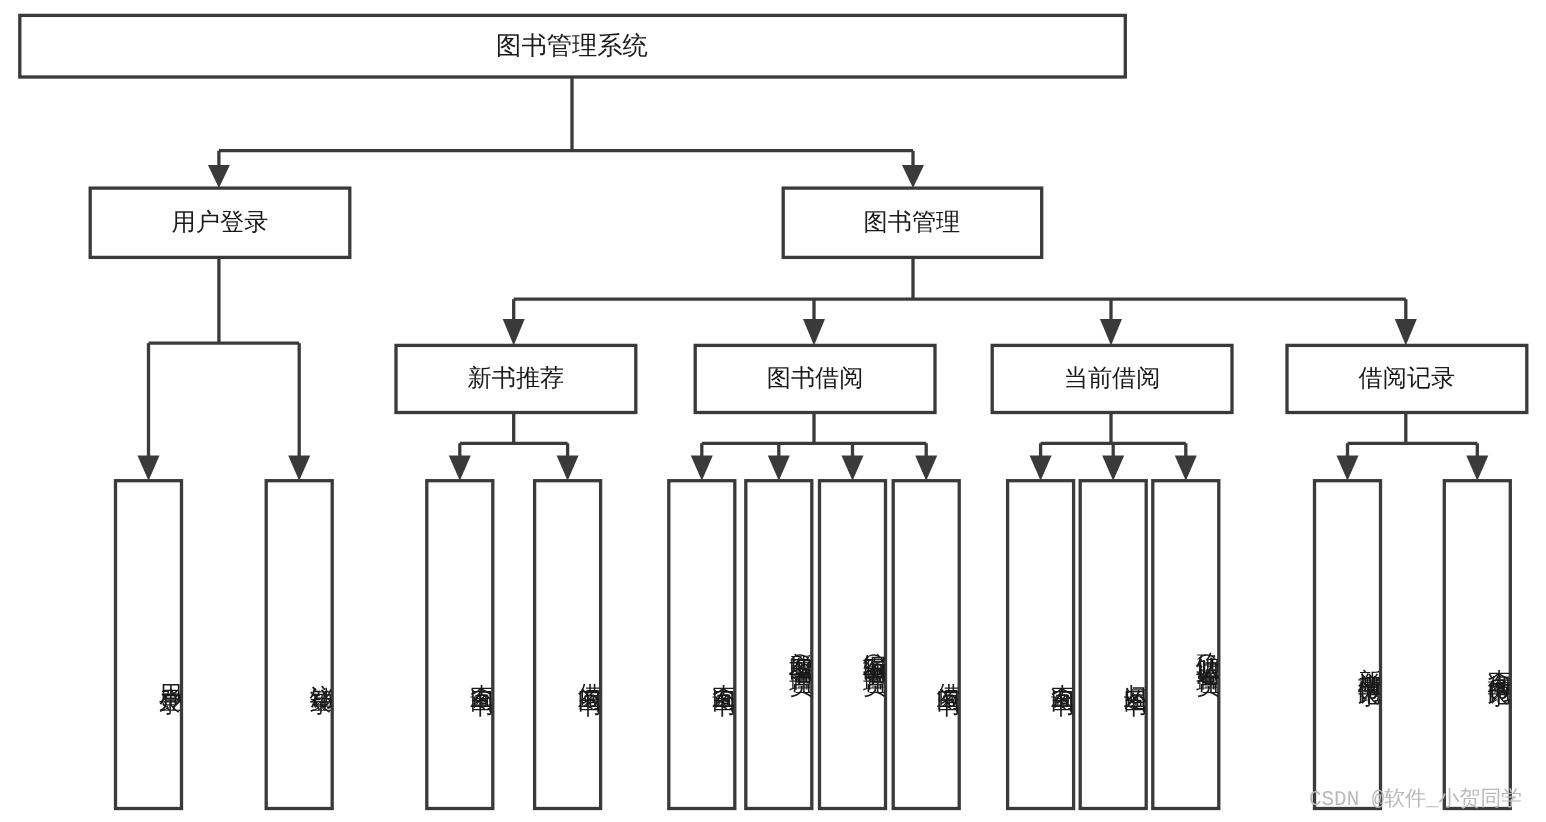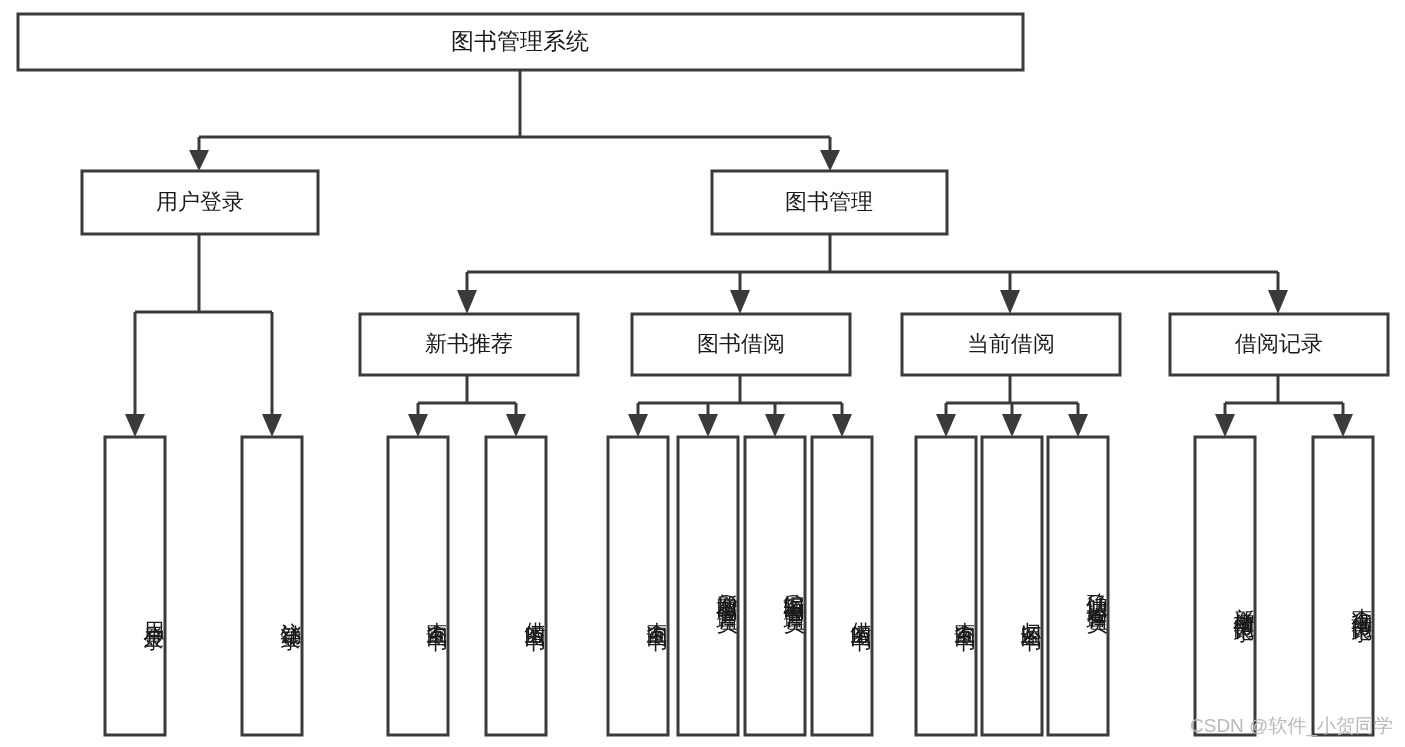--- a/index.html
+++ b/index.html
@@ -59,21 +59,21 @@
     text-orientation: upright;
     letter-spacing: 3px;
     line-height: 1;
     display: flex;
     align-items: flex-start;
     justify-content: center;
     pointer-events: none;
   }
   .watermark {
     position: absolute;
-    font-family: Liberation Sans, sans-serif;
+    font-family: Liberation Mono, monospace;
     font-size: 19px;
     color: #b9b9b9;
     white-space: nowrap;
   }
 </style>
 </head>
 <body>
 
 <div id="diagram-root">
 

